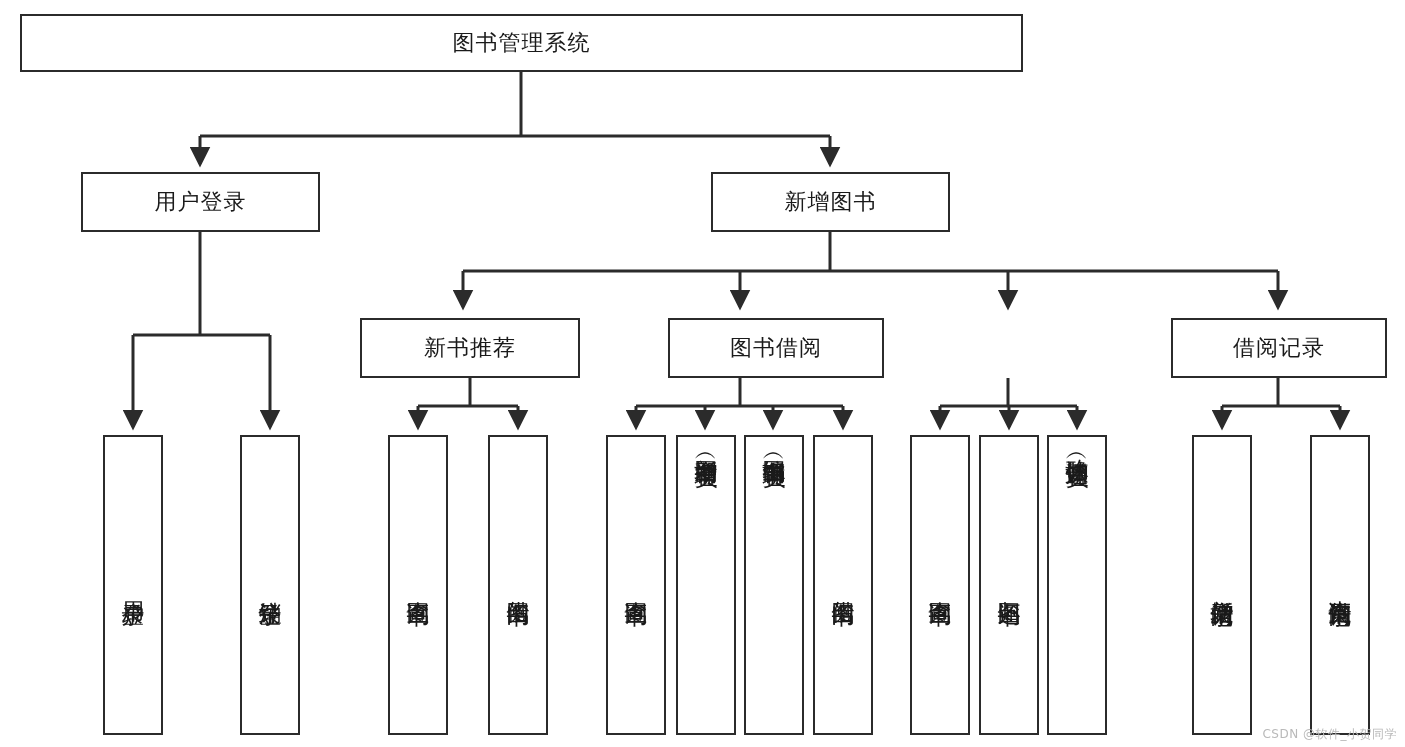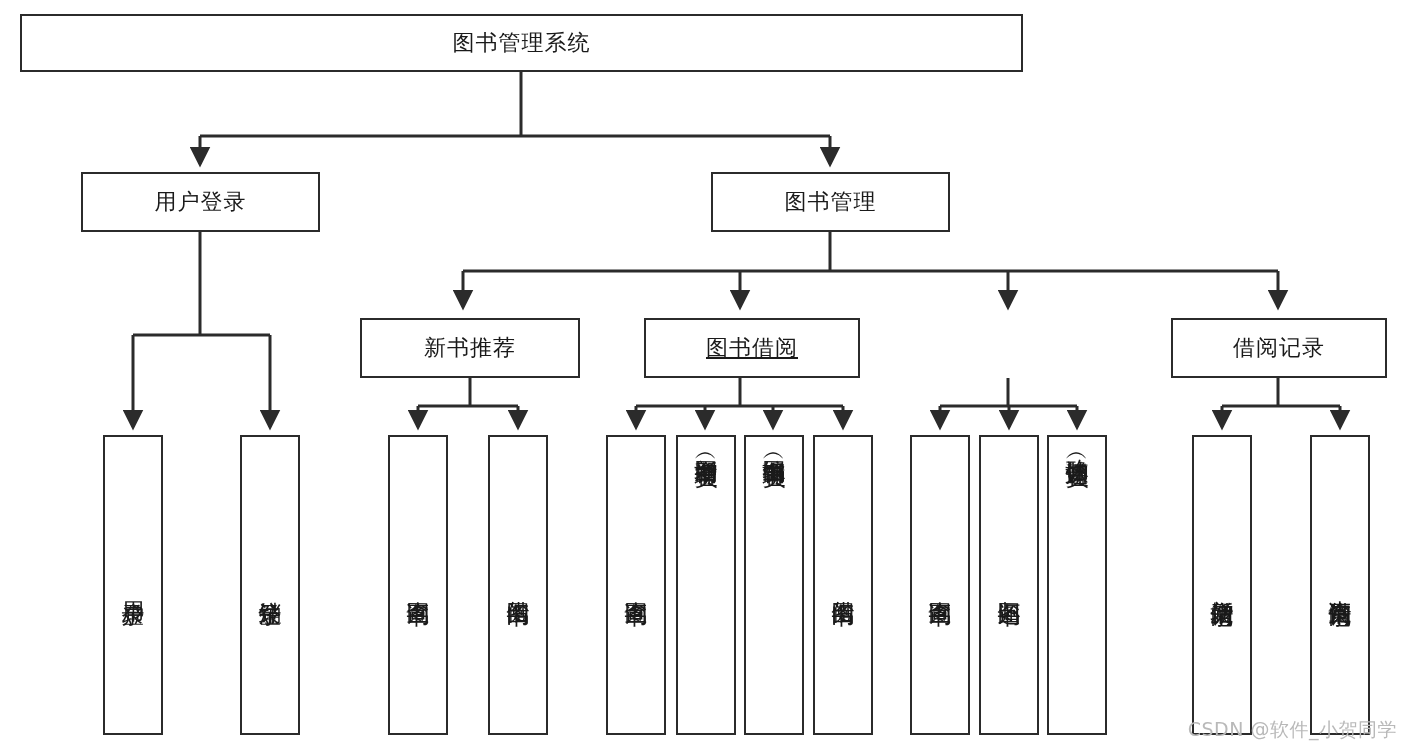--- a/index.html
+++ b/index.html
@@ -51,21 +51,21 @@
     writing-mode: vertical-rl;
     text-orientation: upright;
     white-space: nowrap;
     display: block;
   }
   .node.v.center { align-items: center; padding-top: 0; }
   .watermark {
     position: absolute;
     right: 8px;
     bottom: 4px;
-    font-size: 19px;
+    font-size: 12px;
     color: #b9b9b9;
     letter-spacing: 0.5px;
     white-space: nowrap;
     user-select: none;
   }
 </style>
 </head>
 <body>
 
 <div id="canvas">
@@ -121,27 +121,27 @@
   </svg>
 
   <div class="node h" style="left:20px; top:14px; width:1003px; height:58px;">
     <span>图书管理系统</span>
   </div>
 
   <div class="node h" style="left:81px; top:172px; width:239px; height:60px;">
     <span>用户登录</span>
   </div>
   <div class="node h" style="left:711px; top:172px; width:239px; height:60px;">
-    <span>图书管理</span>
+    <span>新增图书</span>
   </div>
 
   <div class="node h" style="left:360px; top:318px; width:220px; height:60px;align-items:center;">
     <span>新书推荐</span>
   </div>
-  <div class="node h" style="left:644px; top:318px; width:216px; height:60px;text-decoration:underline;">
+  <div class="node h" style="left:668px; top:318px; width:216px; height:60px;">
     <span>图书借阅</span>
   </div>
   <div class="node h" style="left:1171px; top:318px; width:216px; height:60px;font-family:Liberation Serif, serif;">
     <span>借阅记录</span>
   </div>
 
   <div class="node v center" style="left:103px; top:435px; width:60px; height:300px;">
     <span class="vtext">用户登录</span>
   </div>
   <div class="node v center" style="left:240px; top:435px; width:60px; height:300px;">

